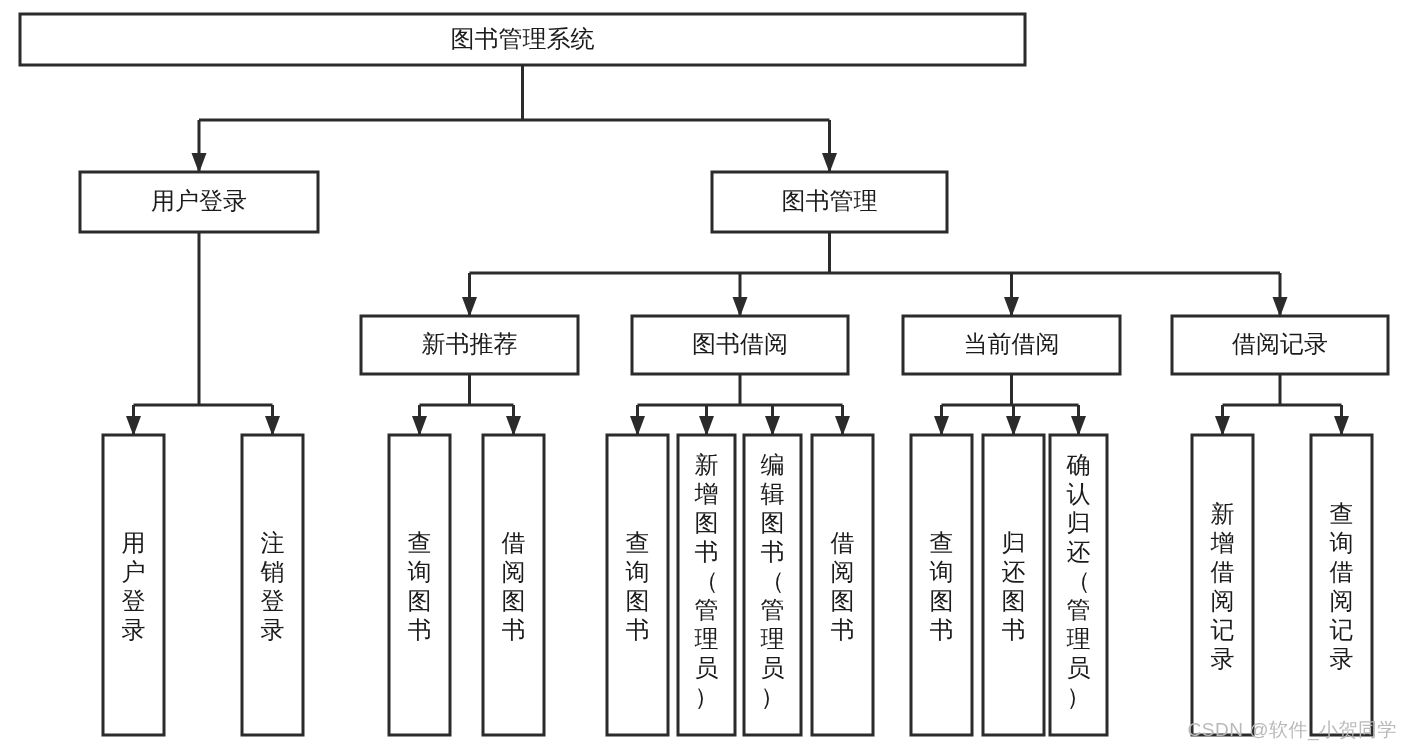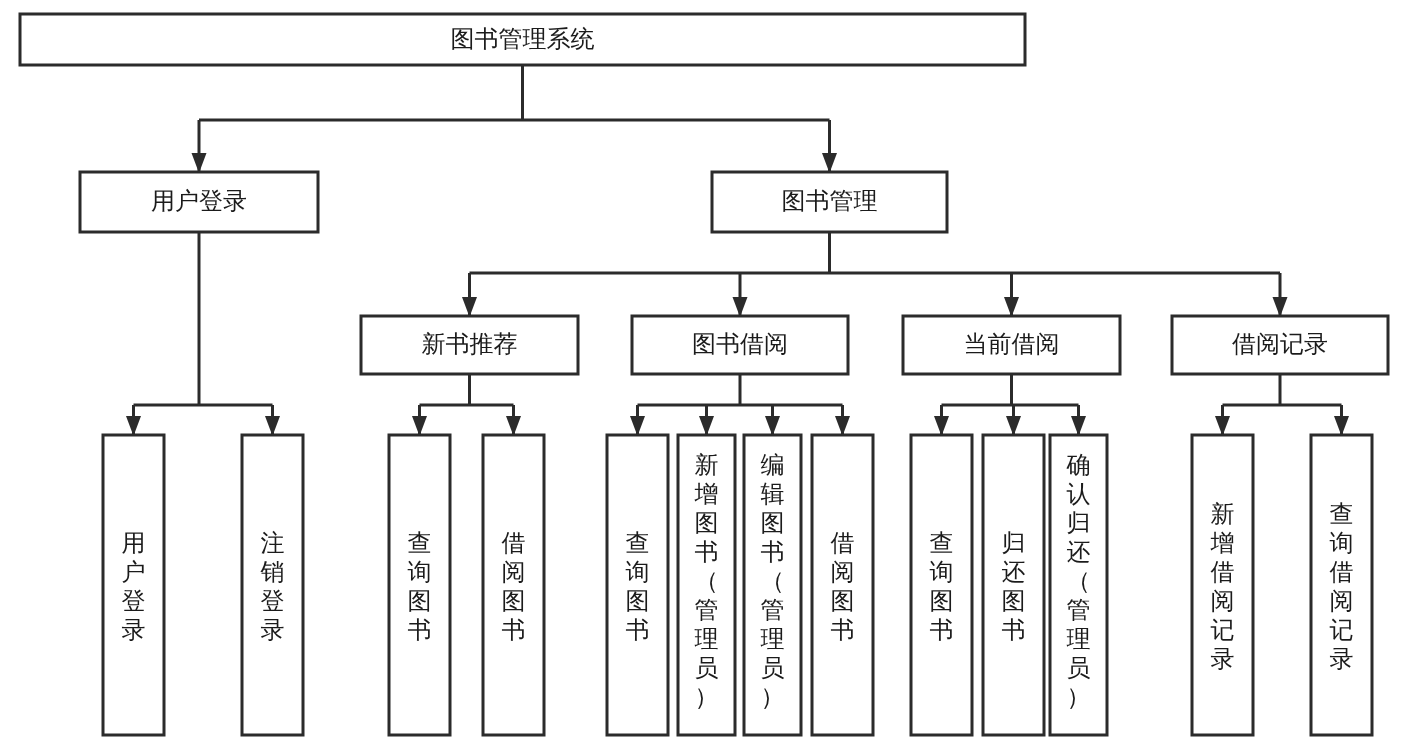--- a/index.html
+++ b/index.html
@@ -216,13 +216,14 @@
         <g>
           <rect x="1192" y="435" width="61" height="300" class="node-box"></rect>
           <text x="1222.5" y="502" class="node-label-v"><tspan x="1222.5" dy="20">新</tspan><tspan x="1222.5" dy="29">增</tspan><tspan x="1222.5" dy="29">借</tspan><tspan x="1222.5" dy="29">阅</tspan><tspan x="1222.5" dy="29">记</tspan><tspan x="1222.5" dy="29">录</tspan></text>
         </g>
         <g>
           <rect x="1311" y="435" width="61" height="300" class="node-box"></rect>
           <text x="1341.5" y="502" class="node-label-v"><tspan x="1341.5" dy="20">查</tspan><tspan x="1341.5" dy="29">询</tspan><tspan x="1341.5" dy="29">借</tspan><tspan x="1341.5" dy="29">阅</tspan><tspan x="1341.5" dy="29">记</tspan><tspan x="1341.5" dy="29">录</tspan></text>
         </g>
       </g>
   </svg>
+  <div class="watermark">CSDN @软件_小贺同学</div>
 </div>
 
 </body></html>

